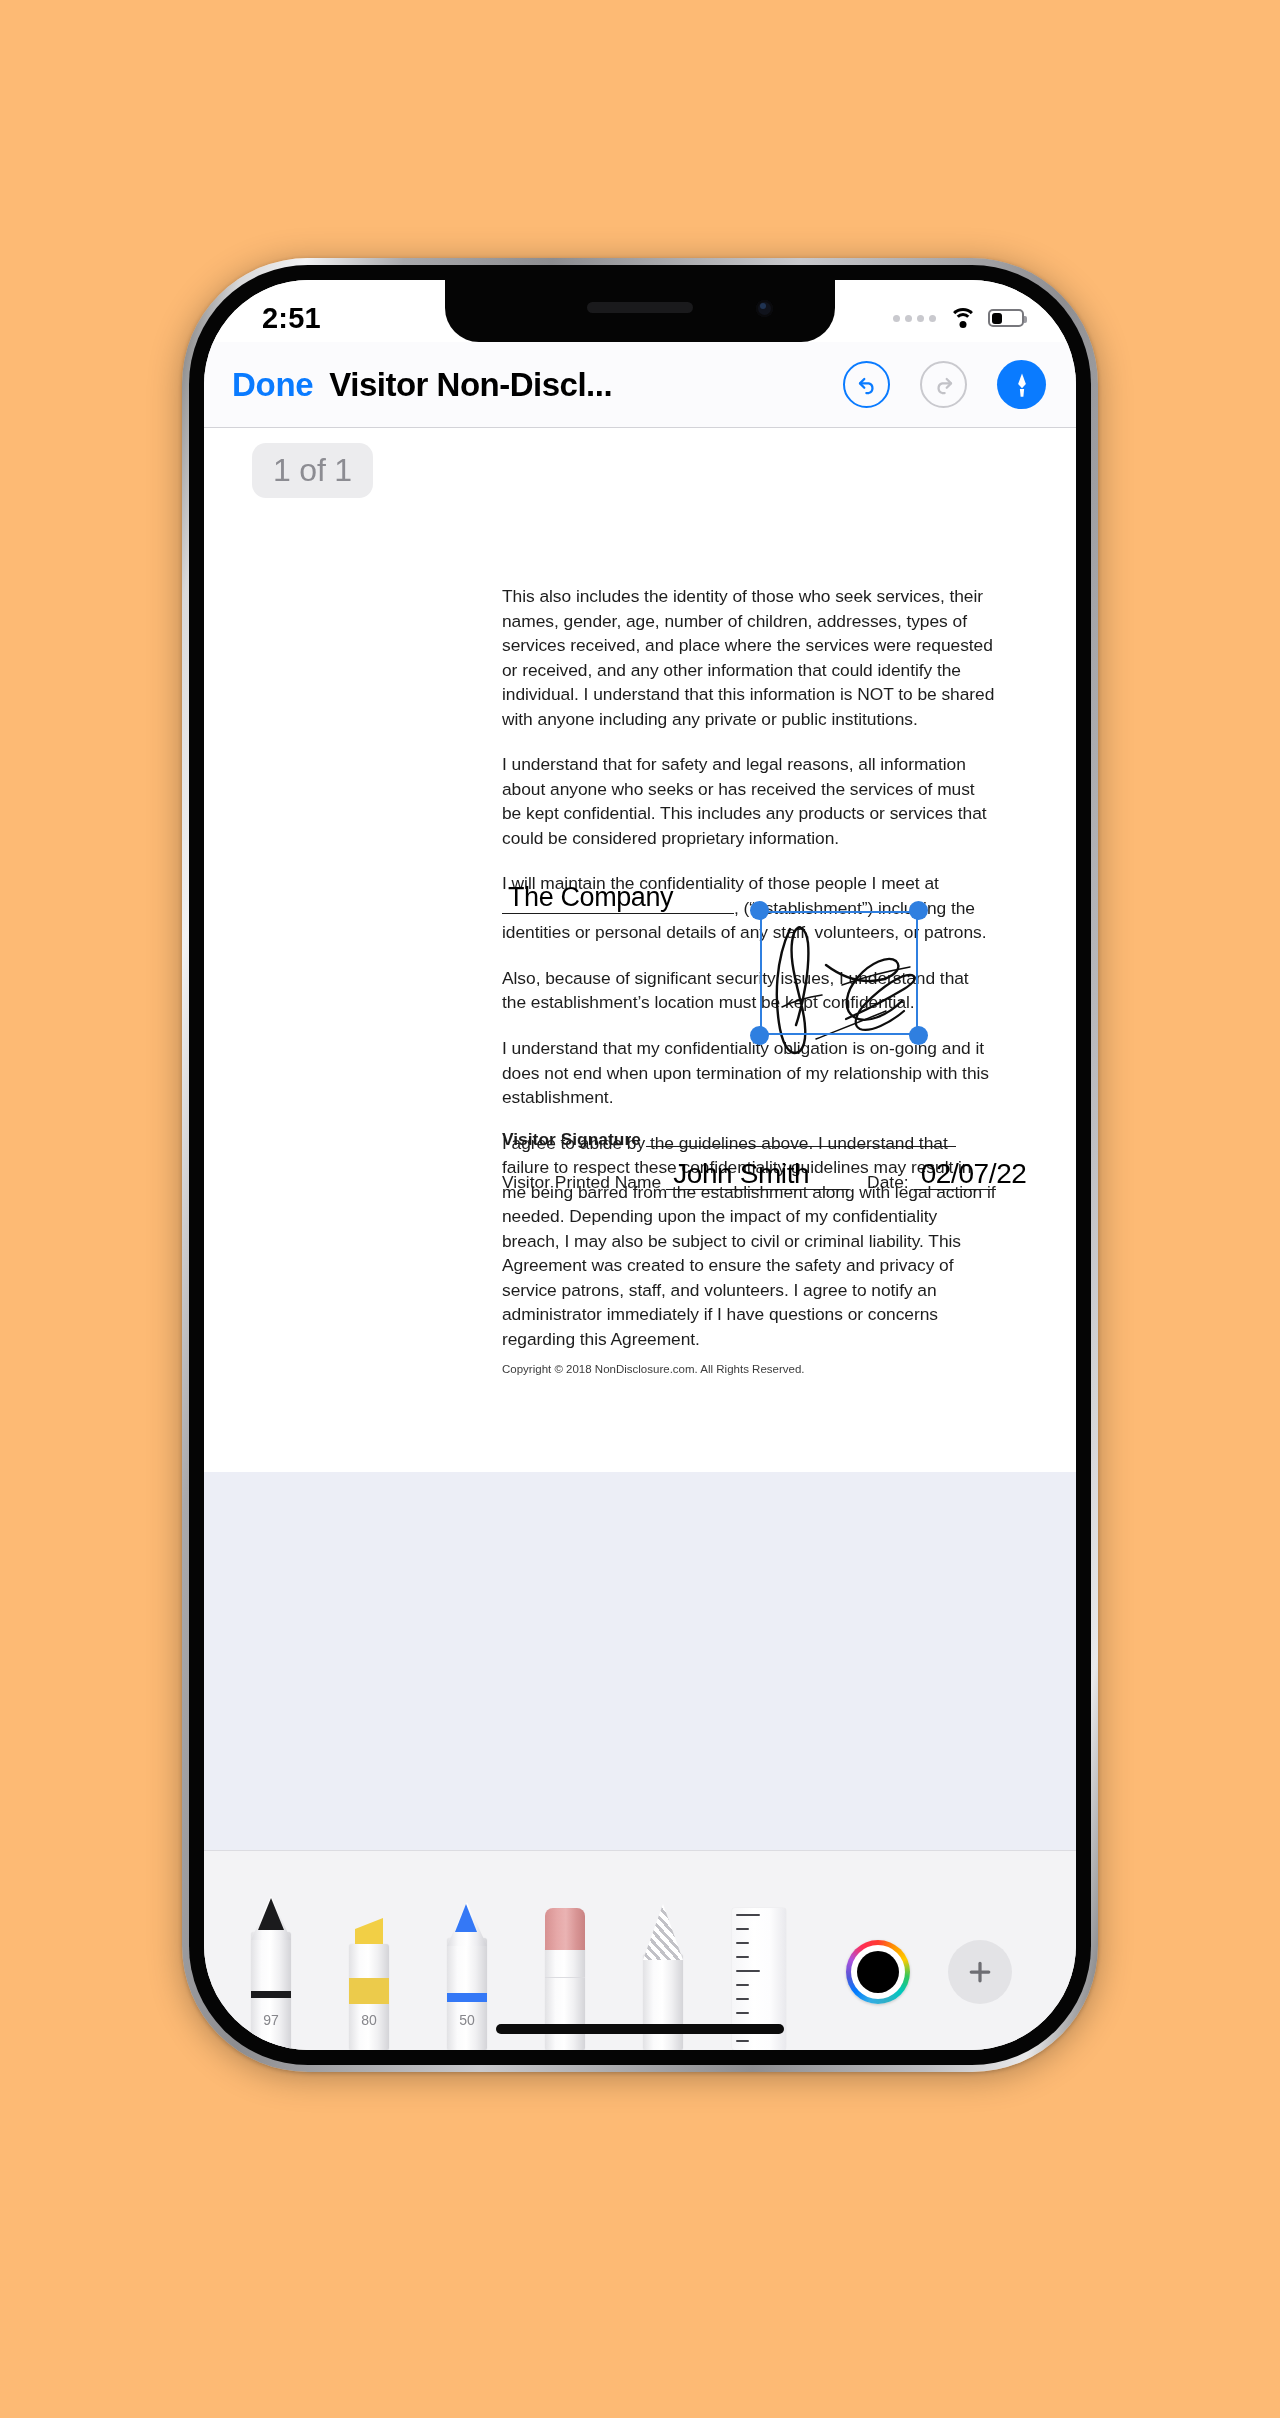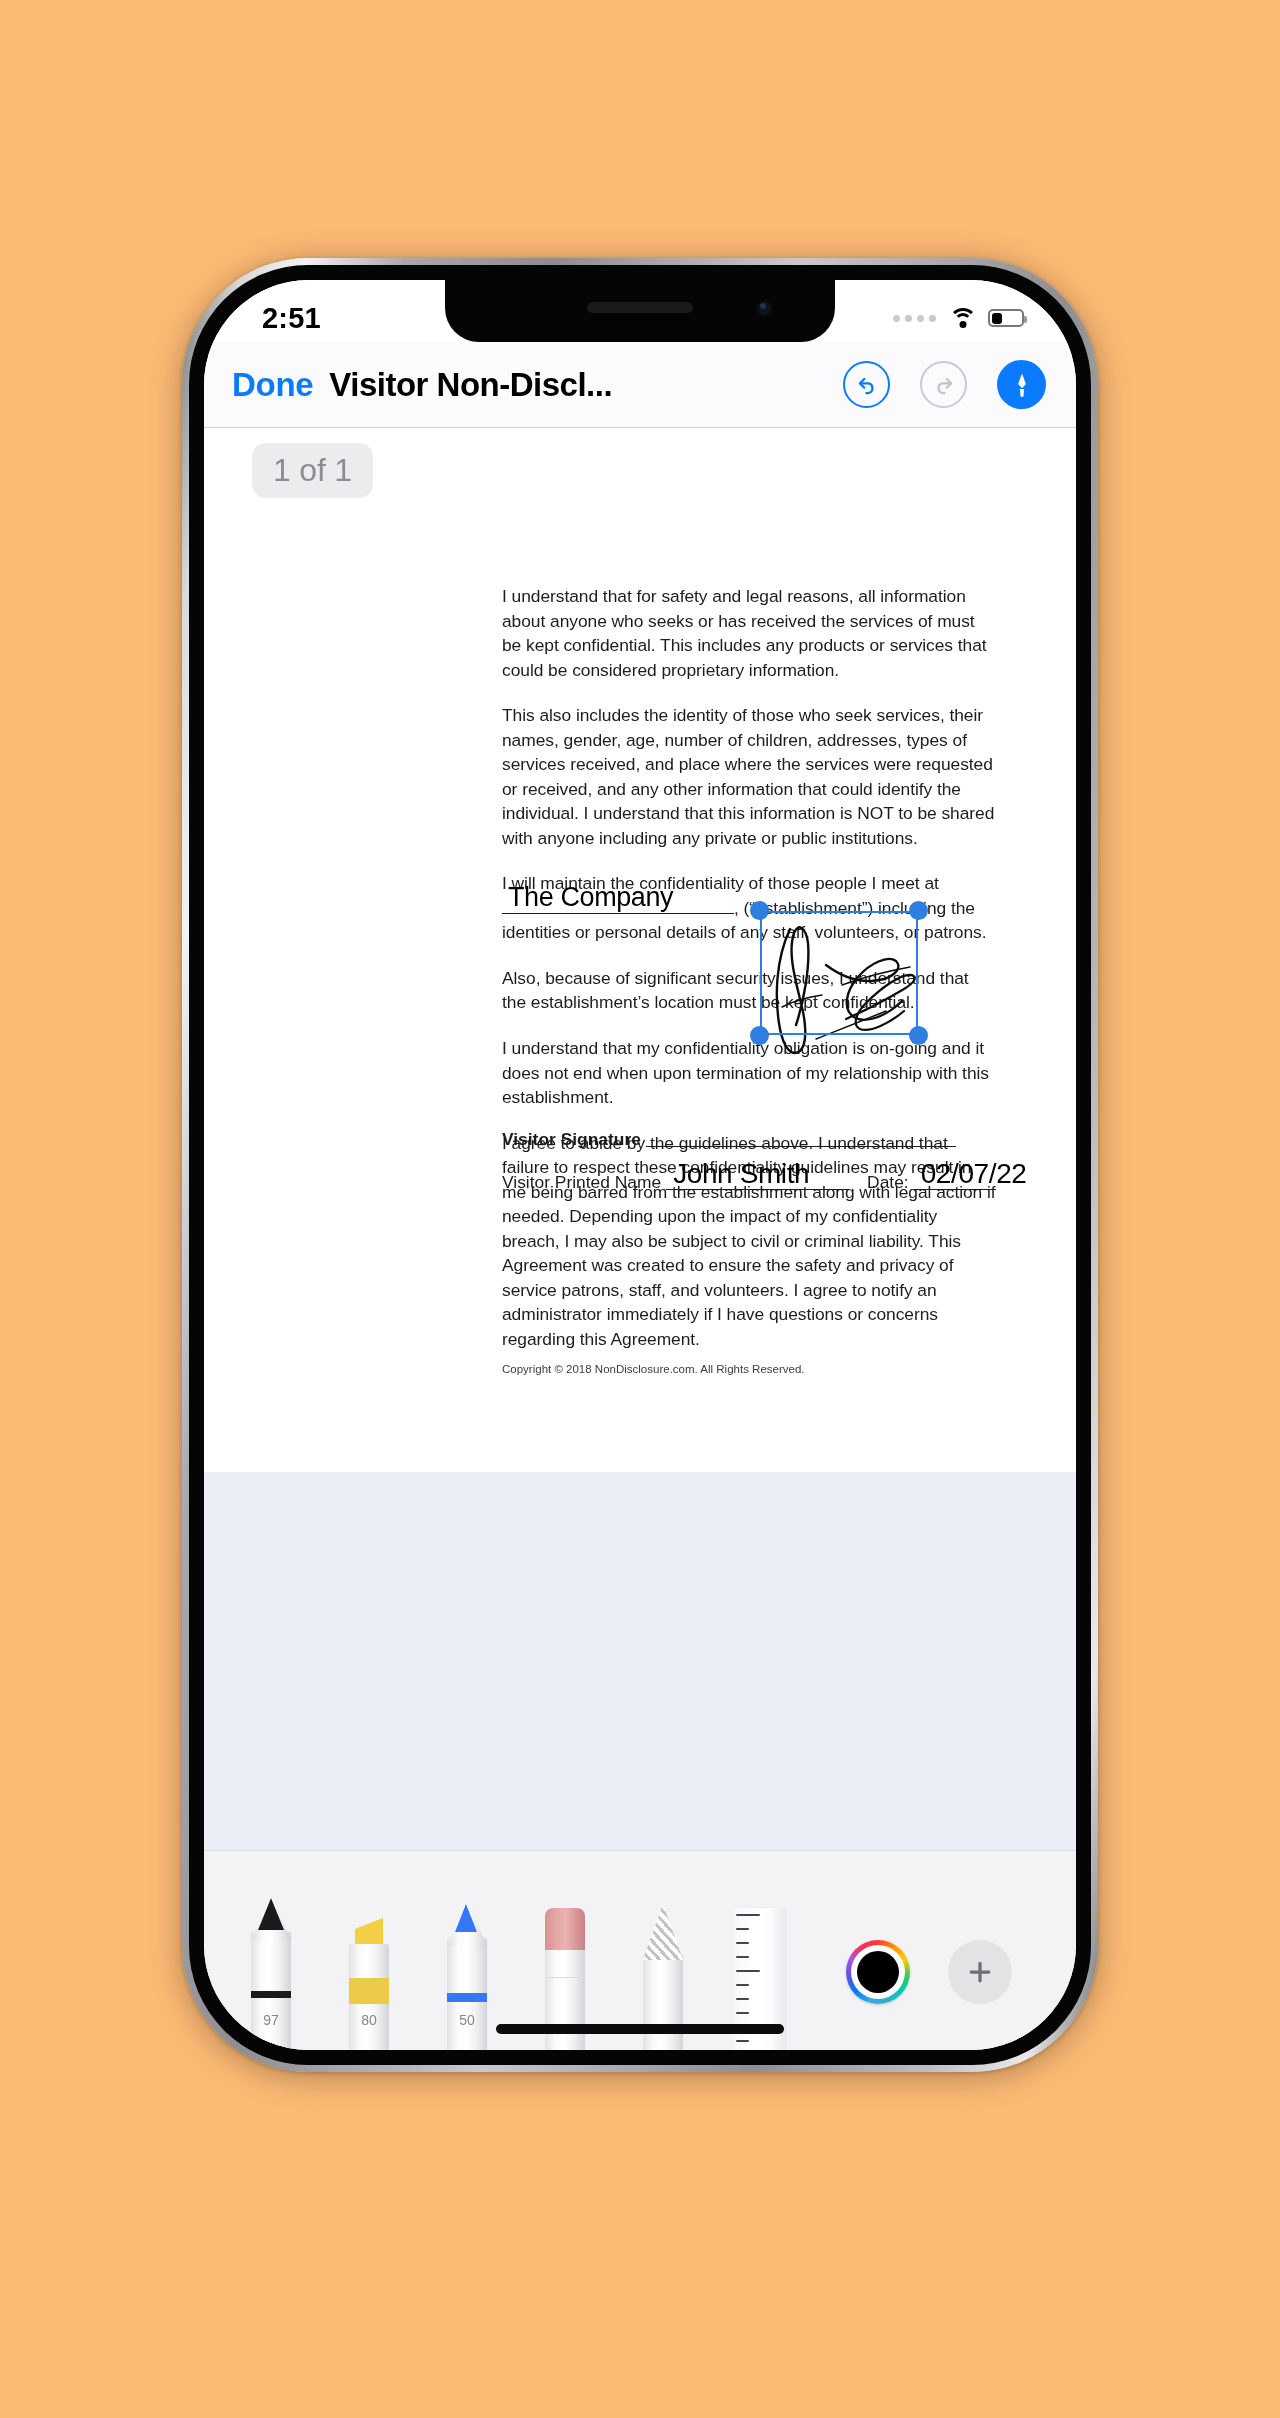--- a/index.html
+++ b/index.html
@@ -502,23 +502,23 @@
         </div>
 
         <div id="doc-scroll">
           <div id="page">
 
             <div id="page-badge">1 of 1</div>
 
 
             <div id="body-text">
 
+              <p>This also includes the identity of those who seek services, their names, gender, age, number of children, addresses, types of services received, and place where the services were requested or received, and any other information that could identify the individual.  I understand that this information is NOT to be shared with anyone including any private or public institutions.</p>
+
               <p>I understand that for safety and legal reasons, all information about anyone who seeks or has received the services of must be kept confidential. This includes any products or services that could be considered proprietary information.</p>
-
-              <p>This also includes the identity of those who seek services, their names, gender, age, number of children, addresses, types of services received, and place where the services were requested or received, and any other information that could identify the individual.  I understand that this information is NOT to be shared with anyone including any private or public institutions.</p>
 
               <p><span>I will maintain the confidentiality of those people I meet at</span><span class="inline-blank"><span class="filled-word">The Company</span></span><span>, (“establishment”) including the identities or personal details of any staff, volunteers, or patrons.</span></p>
 
               <p>Also, because of significant security issues, I understand that the establishment’s location must be kept confidential.</p>
 
               <p>I understand that my confidentiality obligation is on-going and it does not end when upon termination of my relationship with this establishment.</p>
 
               <p>I agree to abide by the guidelines above.  I understand that failure to respect these confidentiality guidelines may result in me being barred from the establishment along with legal action if needed. Depending upon the impact of my confidentiality breach, I may also be subject to civil or criminal liability. This Agreement was created to ensure the safety and privacy of service patrons, staff, and volunteers.  I agree to notify an administrator immediately if I have questions or concerns regarding this Agreement.</p>
 
             </div>

